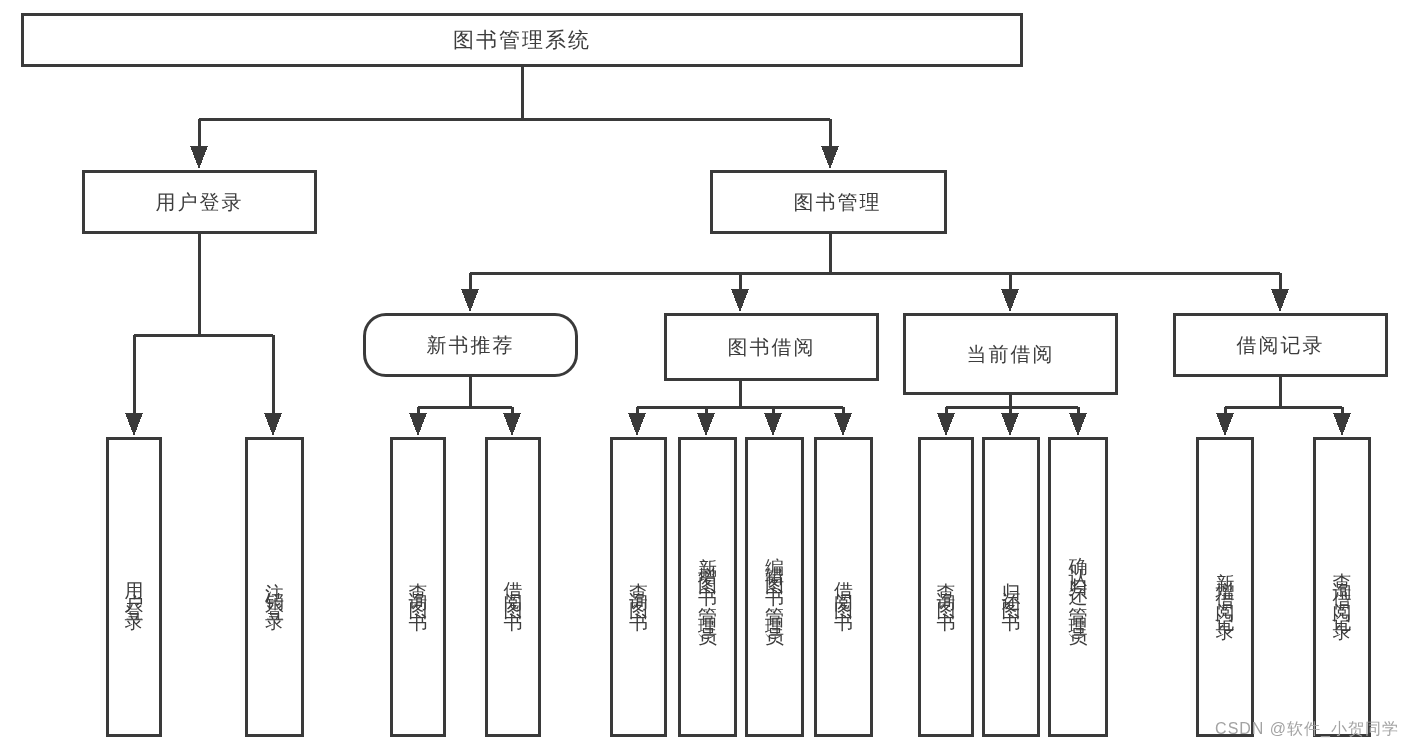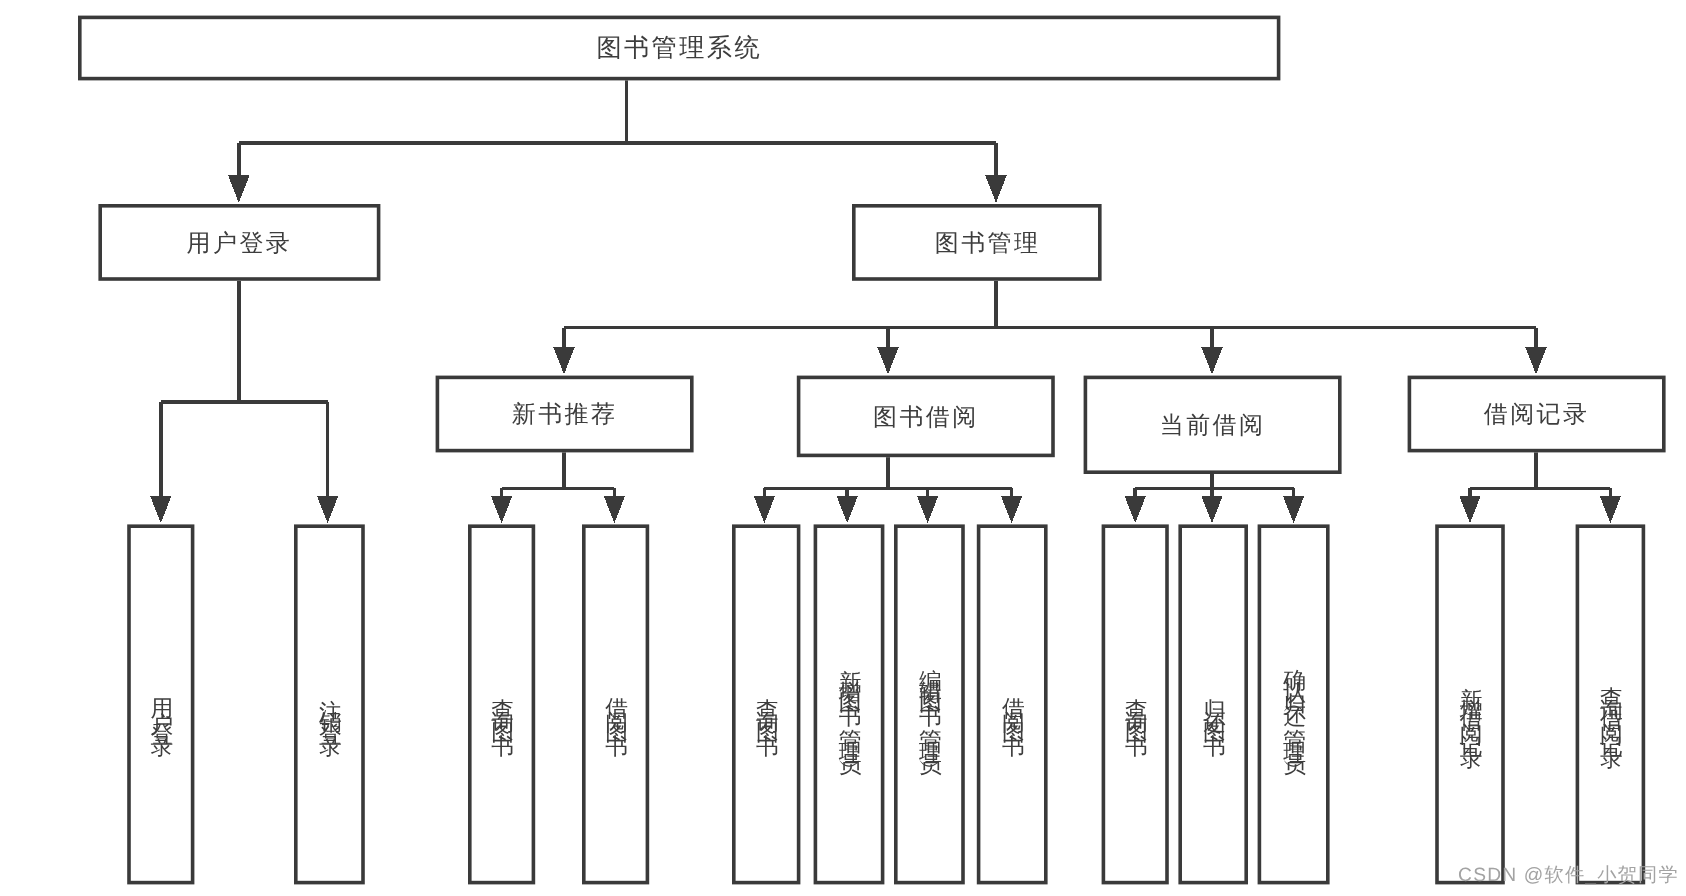--- a/index.html
+++ b/index.html
@@ -25,43 +25,43 @@
     position:absolute;
     box-sizing:border-box;
     border:3px solid var(--line);
     background:#fff;
     display:flex;align-items:center;justify-content:center;
     color:var(--text);
     font-size:20px;
     letter-spacing:2px;
     white-space:nowrap;
   }
-  .node.root{font-size:21px;margin-left:44px;}
+  .node.root{font-size:21px;}
   .leaf{
     position:absolute;
     box-sizing:border-box;
     top:437px;height:300px;
     border:3px solid var(--line);
     background:#fff;
     display:flex;align-items:center;justify-content:center;
   }
   .vtext{
     display:block;
     writing-mode:vertical-rl;
     text-orientation:mixed;
     font-size:19px;
     letter-spacing:10px;
     line-height:1.15;
     color:var(--text);
   }
   
   #n-root{left:21px;top:13px;width:1002px;height:54px;}
   #n-user-login{left:82px;top:170px;width:235px;height:64px;}
-  #n-book-mgmt{left:710px;top:170px;width:208px;height:64px;padding-left:18px;}
-  #n-new-book{left:363px;top:313px;width:215px;height:64px;}
+  #n-book-mgmt{left:710px;top:170px;width:237px;height:64px;padding-left:18px;}
+  #n-new-book{left:363px;top:313px;width:215px;height:64px;border-radius:23px;}
   #n-book-borrow{left:664px;top:313px;width:215px;height:68px;}
   #n-cur-borrow{left:903px;top:313px;width:215px;height:82px;}
   #n-borrow-rec{left:1173px;top:313px;width:215px;height:64px;align-items:center;}
   
   #lf-1{left:106px;width:56px;}
   #lf-2{left:245px;width:59px;}
   #lf-3{left:390px;width:56px;}
   #lf-4{left:485px;width:56px;}
   #lf-5{left:610px;width:57px;}
   #lf-6{left:678px;width:59px;}

